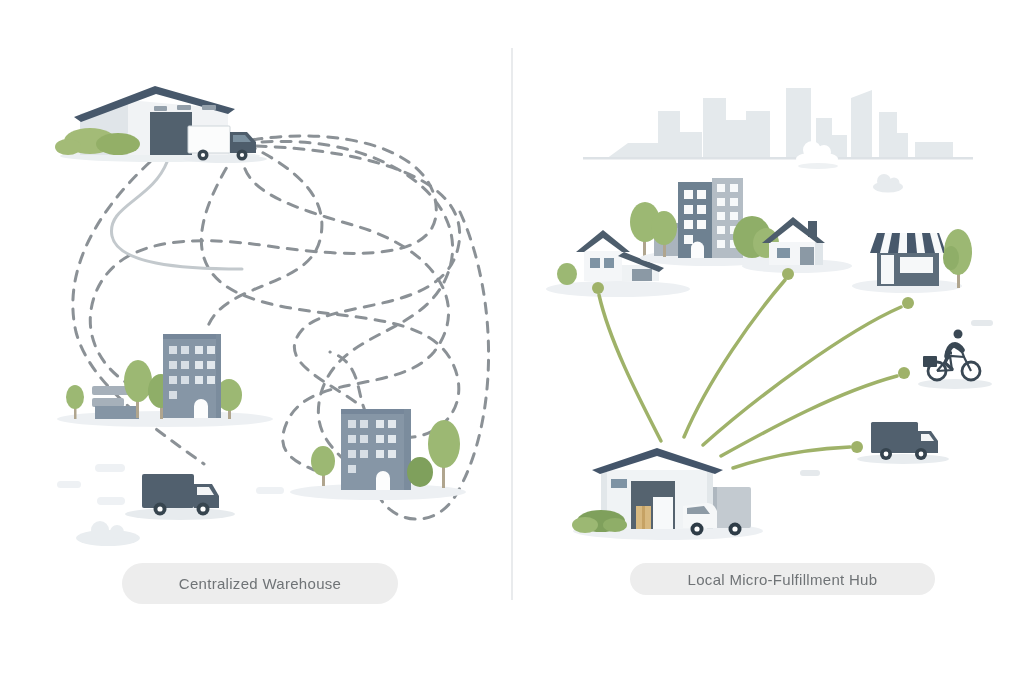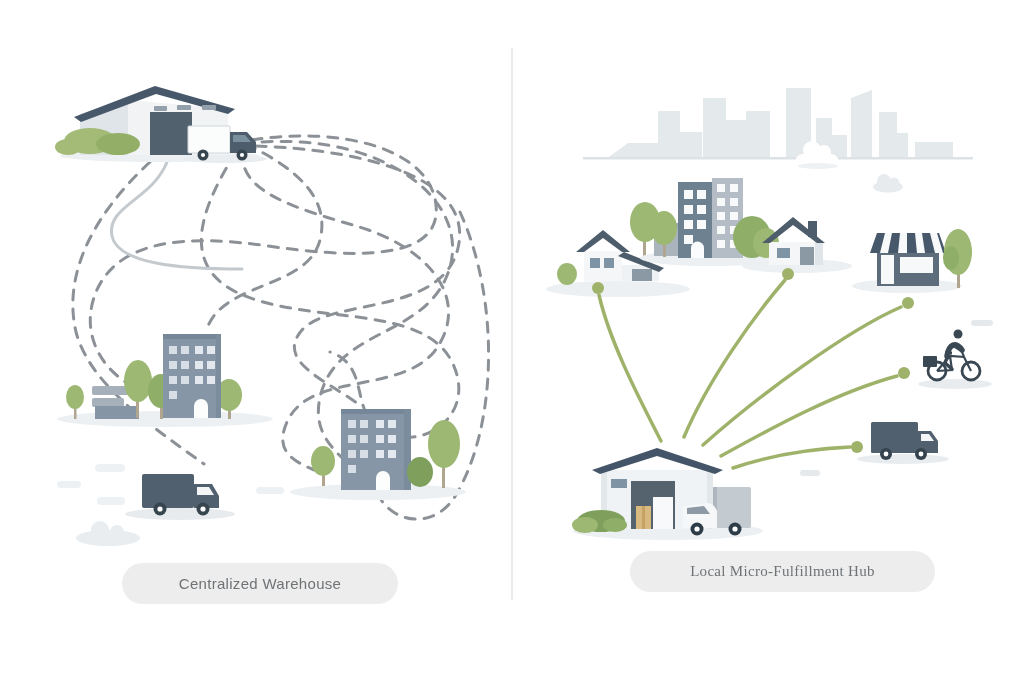--- a/index.html
+++ b/index.html
@@ -7,21 +7,21 @@
     position:relative;width:1024px;height:683px;background:#ffffff;
     overflow:hidden;font-family:"Liberation Sans",sans-serif;
   }
   .stage svg{position:absolute;left:0;top:0;}
   .pill{
     position:absolute;display:flex;align-items:center;justify-content:center;
     background:#ededed;border-radius:21px;color:#6f7376;
     font-size:15px;letter-spacing:.3px;white-space:nowrap;
   }
   .pill-left{left:122px;top:563px;width:276px;height:41px;}
-  .pill-right{left:630px;top:551px;width:305px;height:41px;font-family:Liberation Serif, serif;}
+  .pill-right{left:630px;top:563px;width:305px;height:32px;}
 </style>
 </head>
 <body>
 
 <div class="stage">
 
 <svg width="1024" height="683" viewBox="0 0 1024 683">
 
   <line x1="512" y1="48" x2="512" y2="600" stroke="#e9ebed" stroke-width="2"></line>
 

